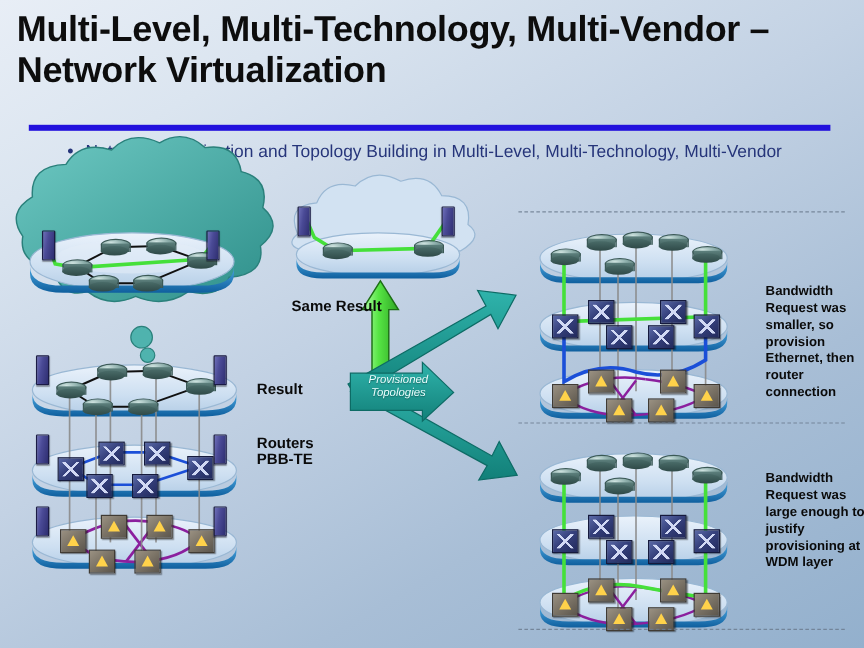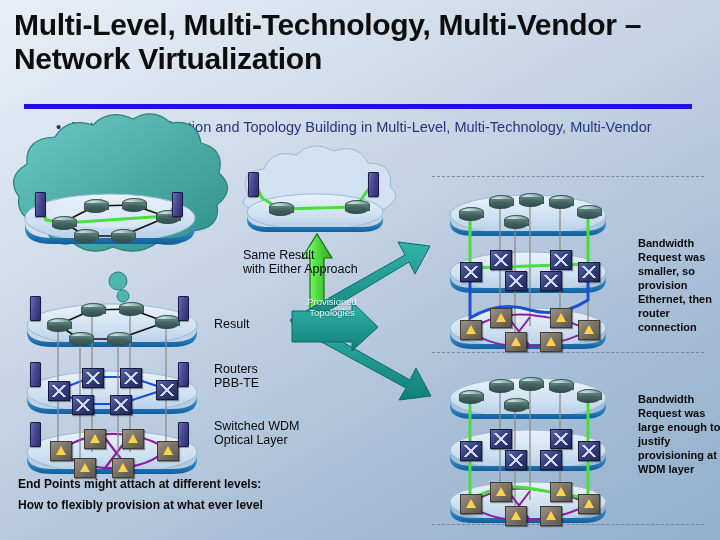--- a/index.html
+++ b/index.html
@@ -50,21 +50,21 @@
     opacity:.92;}
 
   .wdm{position:absolute;width:20px;height:18px;
     background:linear-gradient(140deg,#9a9182 0%,#7d7568 45%,#5b554c 100%);
     border:1px solid #403b34;box-shadow:1px 1px 1px rgba(0,0,0,.4);}
   .wdm::after{content:"";position:absolute;left:5px;top:4px;
     border-left:5px solid transparent;border-right:5px solid transparent;
     border-bottom:9px solid #ffd24a;}
 
   
-  .clabel{position:absolute;font-size:12.5px;font-weight:normal;color:#0a0a0a;line-height:1.15;}
+  .clabel{position:absolute;font-size:12.5px;font-weight:bold;color:#0a0a0a;line-height:1.15;}
   .anno{position:absolute;font-size:11px;font-weight:bold;color:#0a0a0a;line-height:1.28;width:88px;}
   .foot{position:absolute;font-size:12px;font-weight:bold;color:#0a0a0a;line-height:1.3;}
 
   .dashsep{position:absolute;height:0;border-top:1.5px dashed #6d7d90;opacity:.85;}
 
   #provLabel{position:absolute;font-size:9.5px;color:#eaffff;text-align:center;line-height:1.15;
     width:72px;text-shadow:0 1px 1px rgba(0,0,0,.35);}
 </style>
 </head>
 <body>
@@ -267,21 +267,21 @@
       <path d="M290 320 L405 255 L398 242 L430 246 L415 274 L409 262 L296 330 Z" fill="url(#tealArrowG)" stroke="#0d6b65" stroke-width="1"></path>
     </g>
     <g>
       <path d="M292 326 L406 388 L399 400 L431 396 L416 368 L410 380 L298 317 Z" fill="url(#tealArrowG)" stroke="#0d6b65" stroke-width="1"></path>
     </g>
     <g>
       <path d="M292 311 L352 311 L352 302 L378 327 L352 351 L352 342 L292 342 Z" fill="url(#tealArrowG)" stroke="#0d6b65" stroke-width="1"></path>
     </g>
   </svg>
 
-  <div id="provLabel" style="left:296px;top:297px;">
+  <div id="provLabel" style="left:296px;top:312px;font-style:italic;">
     <span style="white-space:pre-line">Provisioned
 Topologies</span>
   </div>
 
   <div class="router" style="left:52px;top:216px;">
       <div class="top"></div>
       <div class="side"></div>
       <div class="bot"></div>
     </div>
   <div class="router" style="left:84px;top:199px;">
@@ -465,31 +465,24 @@
   <div class="wdm" style="left:578px;top:494px;"></div>
   <div class="wdm" style="left:505px;top:506px;"></div>
   <div class="wdm" style="left:540px;top:506px;"></div>
 
   <div class="dashsep" style="left:432px;top:176px;width:272px;"></div>
   <div class="dashsep" style="left:432px;top:352px;width:272px;"></div>
   <div class="dashsep" style="left:432px;top:524px;width:272px;"></div>
 
   <div class="clabel" style="left:243px;top:248px;">
     <div>Same Result</div>
-    <div>with Either Approach</div>
   </div>
   <div class="clabel" style="left:214px;top:317px;">Result</div>
   <div class="clabel" style="left:214px;top:362px;">
     <div>Routers</div>
     <div>PBB-TE</div>
   </div>
-  <div class="clabel" style="left:214px;top:419px;">
-    <div>Switched WDM</div>
-    <div>Optical Layer</div>
-  </div>
 
   <div class="anno" style="left:638px;top:236px;">Bandwidth Request was smaller, so provision Ethernet, then router connection</div>
   <div class="anno" style="left:638px;top:392px;">Bandwidth Request was large enough to justify provisioning at WDM layer</div>
 
-  <div class="foot" style="left:18px;top:477px;">End Points might attach at different levels:</div>
-  <div class="foot" style="left:18px;top:498px;">How to flexibly provision at what ever level</div>
 
 </div>
 
 </body></html>

